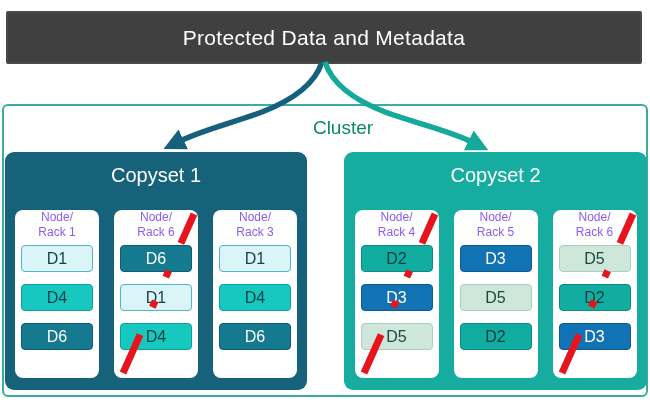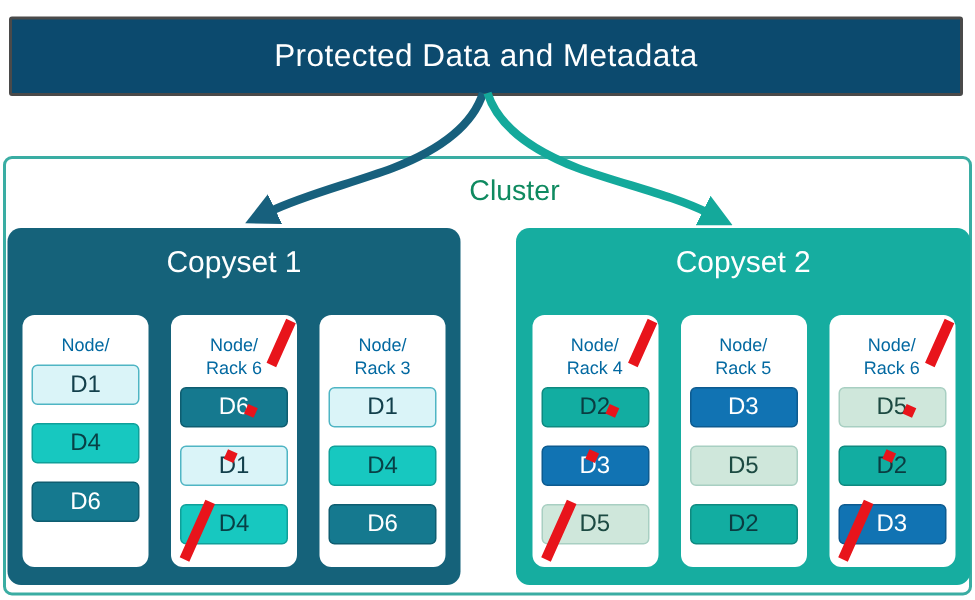--- a/index.html
+++ b/index.html
@@ -34,47 +34,48 @@
     height:46px; display:flex; align-items:center; justify-content:center;
     color:#ffffff; font-size:20px;
   }
   .cards { display:flex; justify-content:center; gap:15px; margin-top:12px; }
 
   
   .card {
     position:relative; width:84px; height:168px;
     background:#ffffff; border-radius:8px;
   }
-  .nlabel { padding-top:13px; text-align:center; font-size:12px; line-height:15px; color:#0369a1; }
+  .nlabel { text-align:center; font-size:12px; line-height:15px; color:#8b5cf6; }
 
   
   .blk {
     width:70px; height:25px; margin:5px auto 0; border:1px solid; border-radius:4px;
     display:flex; align-items:center; justify-content:center; font-size:16px;
   }
   .blk + .blk { margin-top:12px; }
 
   
   .slash { position:absolute; left:0; top:0; width:84px; height:168px; pointer-events:none; }
 </style>
 </head>
 <body>
 
-<div class="banner" style="background-color: #0c4a6e; border-color: rgb(74, 74, 74);">Protected Data and Metadata</div>
+<div class="banner" style="background-color: #404040; border-color: rgb(74, 74, 74);">Protected Data and Metadata</div>
 
 <div class="cluster" style="border-color: rgb(58, 173, 163);">
   <div class="cluster-label" style="color: rgb(15, 138, 96);">Cluster</div>
 
   <div class="copyset cs1" style="background-color: rgb(21, 98, 122);">
     <div class="copyset-title">Copyset 1</div>
     <div class="cards">
 
       <div class="card">
         <div class="nlabel">
           <div>Node/</div>
+          <div>Rack 1</div>
         </div>
         <div class="blk" style="background-color: rgb(218, 244, 248); color: rgb(18, 63, 75); border-color: rgb(79, 181, 196);">D1</div>
         <div class="blk" style="background-color: rgb(23, 200, 192); color: rgb(8, 63, 69); border-color: rgb(15, 160, 154);">D4</div>
         <div class="blk" style="background-color: rgb(21, 121, 143); color: rgb(255, 255, 255); border-color: rgb(14, 93, 112);">D6</div>
       </div>
 
       <div class="card">
         <div class="nlabel">
           <div>Node/</div>
           <div>Rack 6</div>

